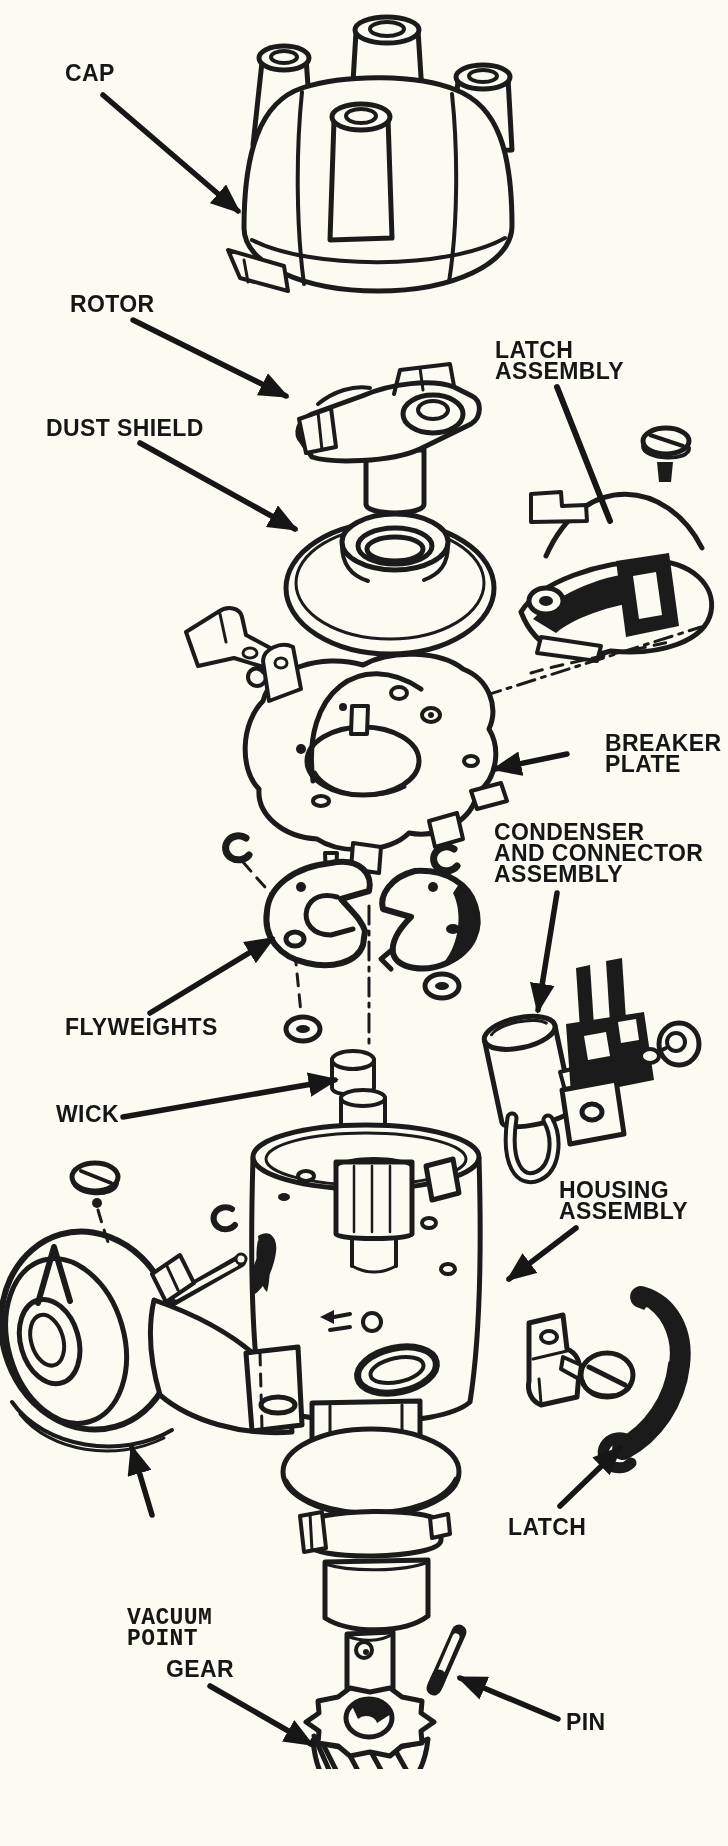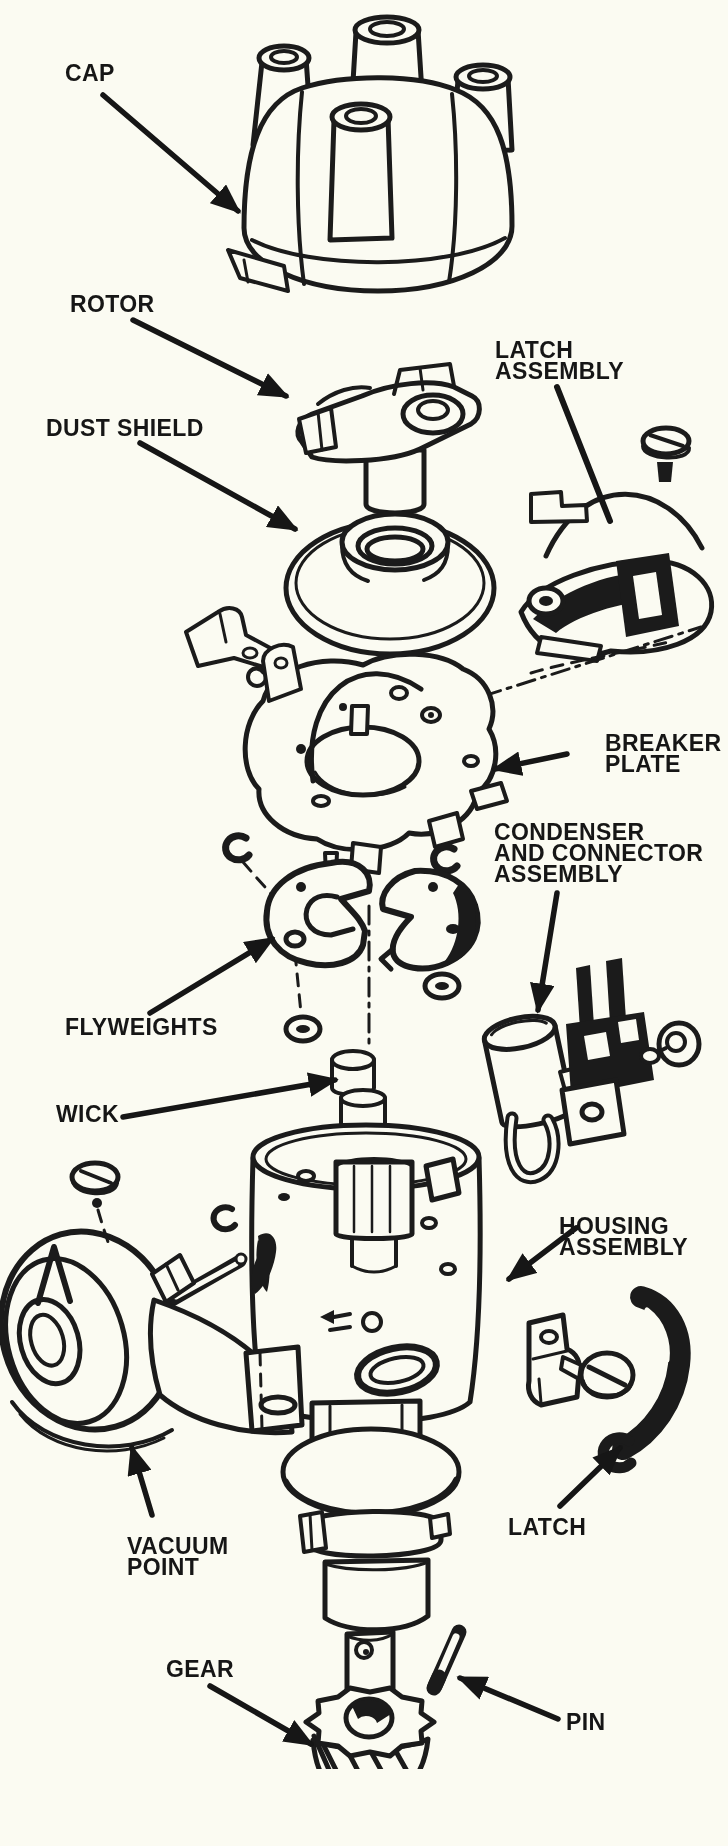--- a/index.html
+++ b/index.html
@@ -329,25 +329,25 @@
   <div>CONDENSER</div>
   <div>AND CONNECTOR</div>
   <div>ASSEMBLY</div>
 </div>
 <div class="lbl" style="left:56px;top:1017px;margin-left:9px;">
   <div>FLYWEIGHTS</div>
 </div>
 <div class="lbl" style="left:56px;top:1104px;">
   <div>WICK</div>
 </div>
-<div class="lbl" style="left:559px;top:1180px;margin-top:36px;">
+<div class="lbl" style="left:559px;top:1180px;">
   <div>HOUSING</div>
   <div>ASSEMBLY</div>
 </div>
-<div class="lbl" style="left:127px;top:1536px;">
+<div class="lbl" style="left:127px;top:1608px;font-family:Liberation Mono, monospace;">
   <div>VACUUM</div>
   <div>POINT</div>
 </div>
 <div class="lbl" style="left:508px;top:1517px;">
   <div>LATCH</div>
 </div>
 <div class="lbl" style="left:166px;top:1659px;">
   <div>GEAR</div>
 </div>
 <div class="lbl" style="left:566px;top:1712px;">

